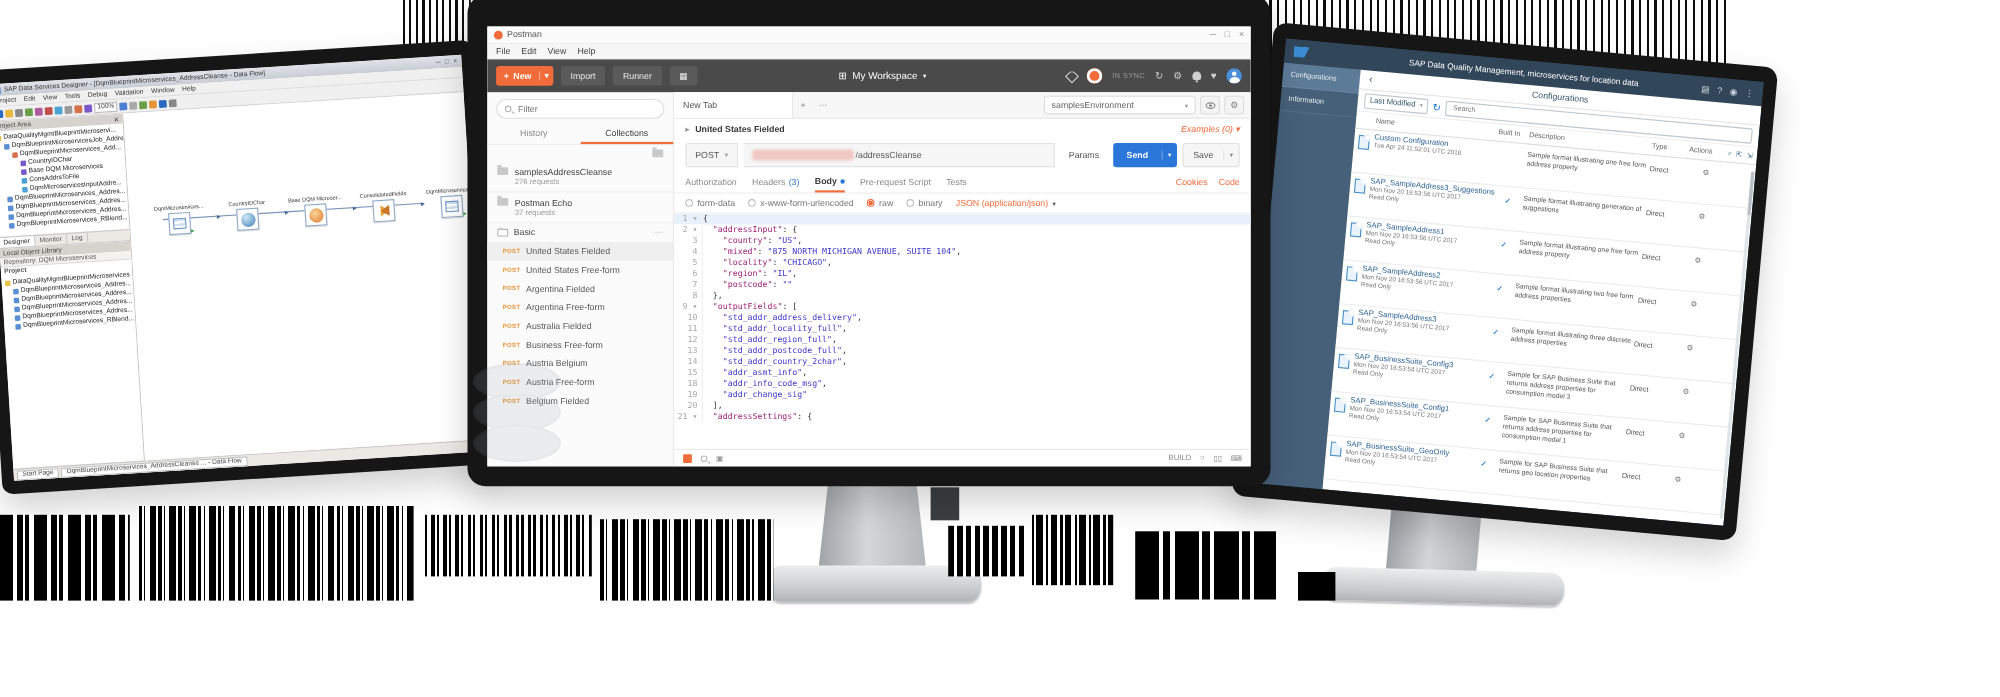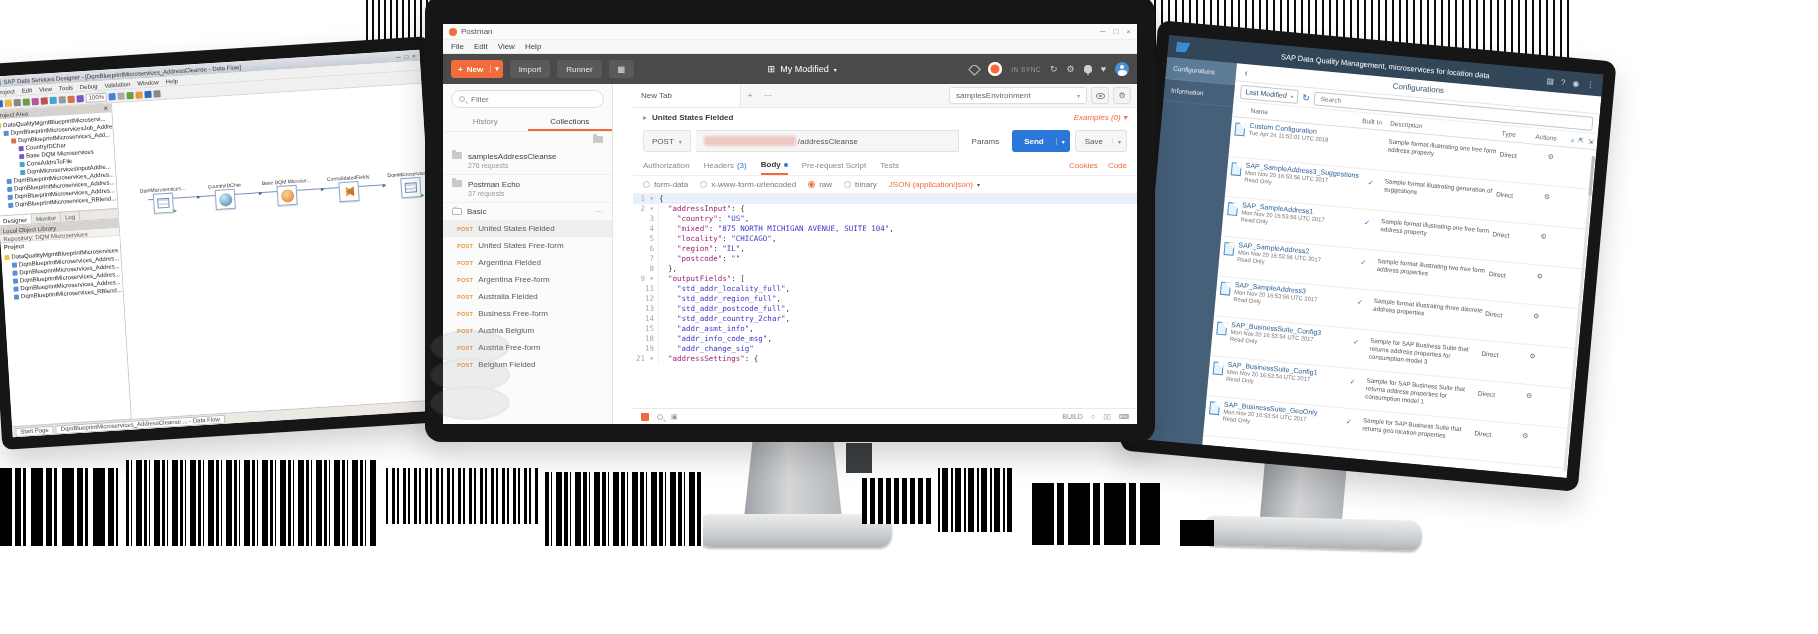--- a/index.html
+++ b/index.html
@@ -63,21 +63,21 @@
   .pm-hicons{display:flex;align-items:center;gap:9px;}
   .ic-sat{width:9px;height:9px;border:1.5px solid #cfcfcf;border-radius:50% 0 0 0;transform:rotate(45deg);}
   .ic-orb{width:14px;height:14px;border-radius:50%;background:#f26b3a;box-shadow:inset 0 0 0 2.5px #fff,inset 0 0 0 5px #f26b3a;}
   .insync{color:#9c9c9c;font-size:6.5px;letter-spacing:.5px;}
   .ic-g{color:#cfcfcf;font-size:9px;}
   .ic-bell{width:8px;height:8px;background:#cfcfcf;border-radius:50% 50% 3px 3px;position:relative;}
   .ic-bell:after{content:"";position:absolute;left:3px;bottom:-2px;width:2px;height:2px;border-radius:50%;background:#cfcfcf;}
   .ic-av{width:14px;height:14px;border-radius:50%;background:#4a90d9;position:relative;overflow:hidden;}
   .ic-av:before{content:"";position:absolute;left:5px;top:3px;width:4px;height:4px;border-radius:50%;background:#fff;}
   .ic-av:after{content:"";position:absolute;left:2.5px;top:8px;width:9px;height:6px;border-radius:50% 50% 0 0;background:#fff;}
-  .pm-body{flex:1;display:flex;min-height:0;gap:20px;}
+  .pm-body{flex:1;display:flex;min-height:0;}
   .pm-side{width:170px;border-right:1px solid #e4e4e4;background:#fbfbfb;display:flex;flex-direction:column;min-height:0;}
   .pm-filter{margin:6px 8px 4px;height:18px;border:1px solid #ddd;border-radius:10px;background:#fff;display:flex;align-items:center;padding:0 7px;gap:4px;color:#aaa;}
   .pm-filter input{border:0;outline:0;width:100%;font-size:8px;background:transparent;color:#555;font-family:"Liberation Sans",sans-serif;}
   .ic-mag{width:6px;height:6px;border:1px solid #b5b5b5;border-radius:50%;position:relative;flex:none;}
   .ic-mag:after{content:"";position:absolute;left:5px;top:5px;width:3px;height:1px;background:#b5b5b5;transform:rotate(45deg);}
   .pm-stabs{display:flex;height:20px;border-bottom:1px solid #eee;}
   .pm-stab{flex:1;text-align:center;line-height:20px;color:#8a8a8a;}
   .pm-stab.act{color:#3c3c3c;border-bottom:2px solid #f26b3a;}
   .pm-foldrow{height:15px;display:flex;justify-content:flex-end;align-items:center;padding:0 9px;color:#999;}
   .ic-folder{width:10px;height:7px;background:#c9c9c9;border-radius:1px;position:relative;}
@@ -581,21 +581,21 @@
                 <span>+</span>
                 <span>New</span>
               </span>
             <span class="car">▾</span>
           </span>
           <span class="btn-dark">Import</span>
           <span class="btn-dark">Runner</span>
           <span class="btn-dark">▦</span>
           <span class="pm-center">
             <span>⊞</span>
-            <span>My Modified</span>
+            <span>My Workspace</span>
             <span style="font-size:6px;">▾</span>
           </span>
           <span class="pm-hicons">
             <span class="ic-sat"></span>
             <span class="ic-orb"></span>
             <span class="insync">IN SYNC</span>
             <span class="ic-g">↻</span>
             <span class="ic-g">⚙</span>
             <span class="ic-bell"></span>
             <span class="ic-g">♥</span>
@@ -791,20 +791,24 @@
                 </div>
                 <div class="cl">
                   <span class="ln">8</span>
                   <span class="ct2">  },</span>
                 </div>
                 <div class="cl">
                   <span class="ln">9 ▾</span>
                   <span class="ct2">  <span class="k">"outputFields"</span>: [</span>
                 </div>
                 <div class="cl">
+                  <span class="ln">10</span>
+                  <span class="ct2">    <span class="s">"std_addr_address_delivery"</span>,</span>
+                </div>
+                <div class="cl">
                   <span class="ln">11</span>
                   <span class="ct2">    <span class="s">"std_addr_locality_full"</span>,</span>
                 </div>
                 <div class="cl">
                   <span class="ln">12</span>
                   <span class="ct2">    <span class="s">"std_addr_region_full"</span>,</span>
                 </div>
                 <div class="cl">
                   <span class="ln">13</span>
                   <span class="ct2">    <span class="s">"std_addr_postcode_full"</span>,</span>
@@ -817,20 +821,24 @@
                   <span class="ln">15</span>
                   <span class="ct2">    <span class="s">"addr_asmt_info"</span>,</span>
                 </div>
                 <div class="cl">
                   <span class="ln">18</span>
                   <span class="ct2">    <span class="s">"addr_info_code_msg"</span>,</span>
                 </div>
                 <div class="cl">
                   <span class="ln">19</span>
                   <span class="ct2">    <span class="s">"addr_change_sig"</span></span>
+                </div>
+                <div class="cl">
+                  <span class="ln">20</span>
+                  <span class="ct2">  ],</span>
                 </div>
                 <div class="cl">
                   <span class="ln">21 ▾</span>
                   <span class="ct2">  <span class="k">"addressSettings"</span>: {</span>
                 </div>
               </div>
             <div class="pm-status">
               <span class="ic-grid"></span>
               <span class="ic-mag"></span>
               <span style="color:#999;">▣</span>

